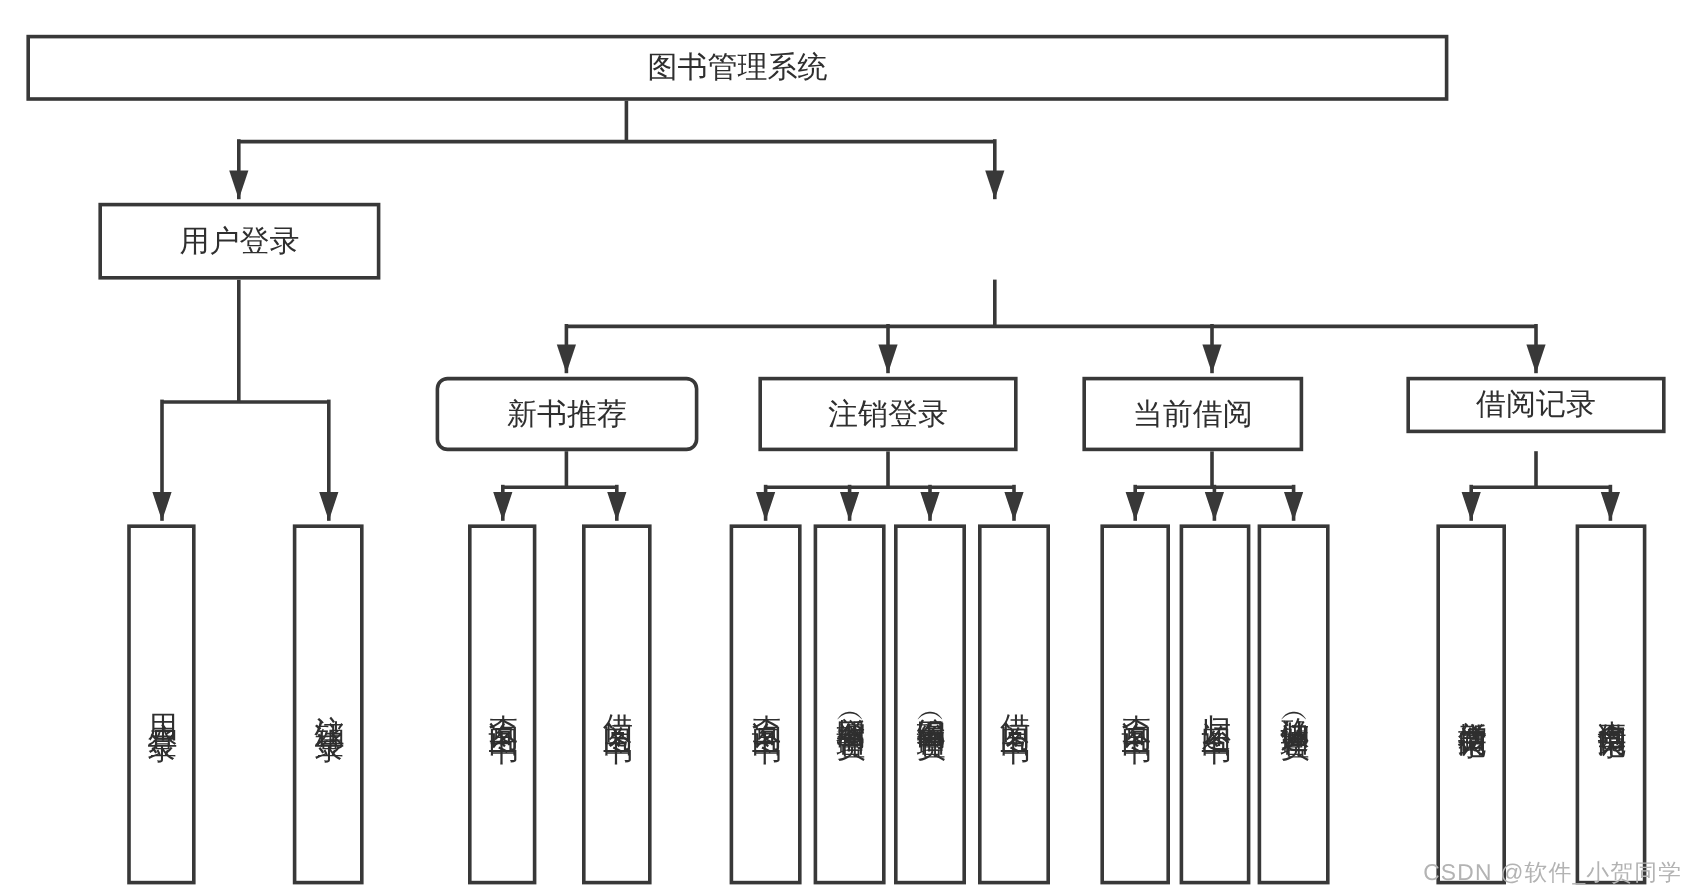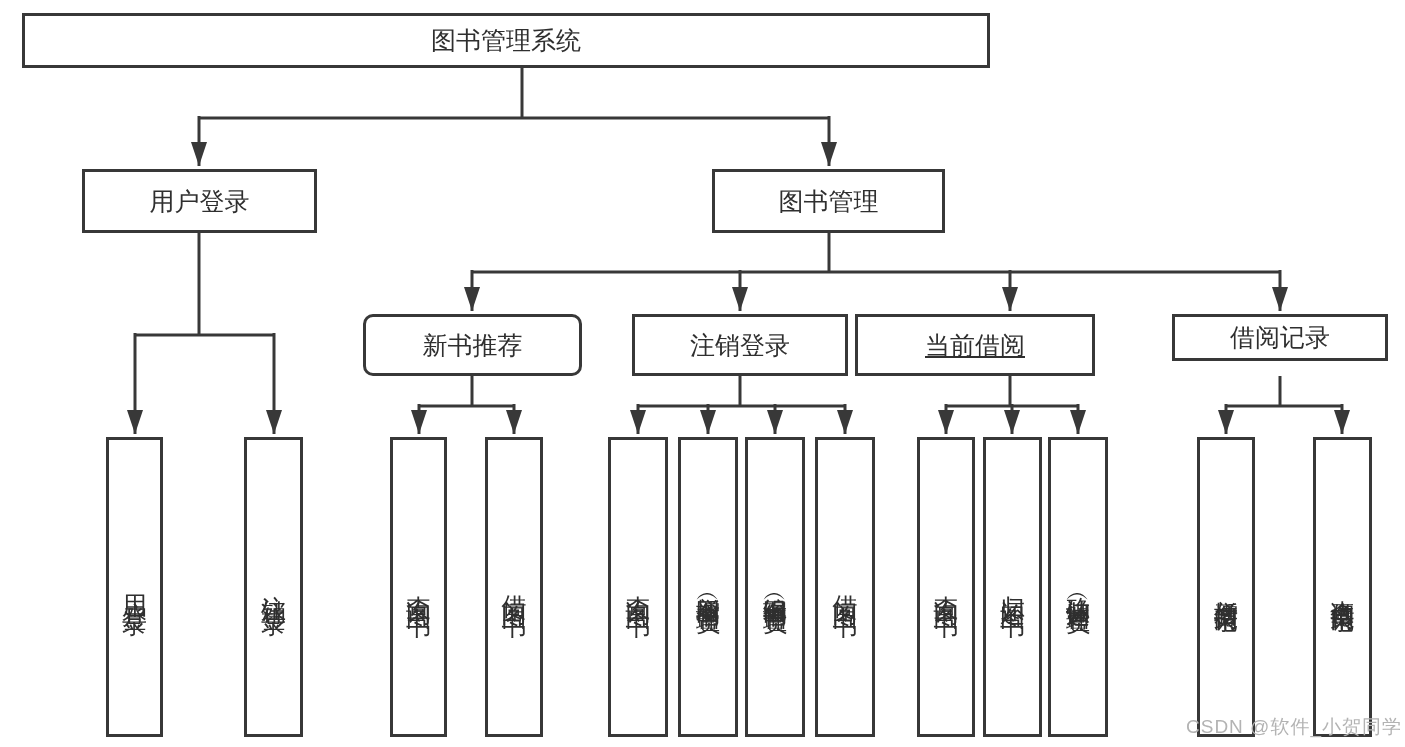--- a/index.html
+++ b/index.html
@@ -42,27 +42,27 @@
     writing-mode: vertical-rl;
     text-orientation: mixed;
     letter-spacing: 6px;
     font-size: 25px;
   }
   .vbox.long .lbl {
     letter-spacing: 2px;
     font-size: 24px;
   }
   
-  .n-root   { left: 22px;  top: 13px;  width: 968px; height: 55px; }
+  .n-root   { left: 22px;  top: 29px;  width: 1185px; height: 55px; }
   .n-login  { left: 82px;  top: 169px; width: 235px;  height: 64px; }
   .n-mgmt   { left: 712px; top: 169px; width: 233px;  height: 64px; }
 
   .n-l3a { left: 363px;  top: 314px; width: 219px; height: 62px; border-radius: 10px; }
   .n-l3b { left: 632px;  top: 314px; width: 216px; height: 62px; }
-  .n-l3c { left: 855px;  top: 314px; width: 240px; height: 62px; text-decoration: underline; }
+  .n-l3c { left: 902px;  top: 314px; width: 184px; height: 62px; }
   .n-l3d { left: 1172px; top: 314px; width: 216px; height: 47px; }
 
   .n-v1  { left: 106px;  top: 437px; width: 57px; height: 300px; }
   .n-v2  { left: 244px;  top: 437px; width: 59px; height: 300px; }
   .n-v3  { left: 390px;  top: 437px; width: 57px; height: 300px; }
   .n-v4  { left: 485px;  top: 437px; width: 58px; height: 300px; }
   .n-v5  { left: 608px;  top: 437px; width: 60px; height: 300px; }
   .n-v6  { left: 678px;  top: 437px; width: 60px; height: 300px; }
   .n-v7  { left: 745px;  top: 437px; width: 60px; height: 300px; }
   .n-v8  { left: 815px;  top: 437px; width: 60px; height: 300px; }
@@ -137,23 +137,20 @@
     <line x1="1342" y1="404" x2="1342" y2="434" marker-end="url(#arw)"></line>
   </svg>
 
   <div class="node hbox n-root">
     <span class="lbl">图书管理系统</span>
   </div>
 
   <div class="node hbox n-login">
     <span class="lbl">用户登录</span>
   </div>
-  <div class="node hbox n-mgmt">
-    <span class="lbl">图书管理</span>
-  </div>
 
   <div class="node hbox n-l3a">
     <span class="lbl">新书推荐</span>
   </div>
   <div class="node hbox n-l3b">
     <span class="lbl">注销登录</span>
   </div>
   <div class="node hbox n-l3c">
     <span class="lbl">当前借阅</span>
   </div>

